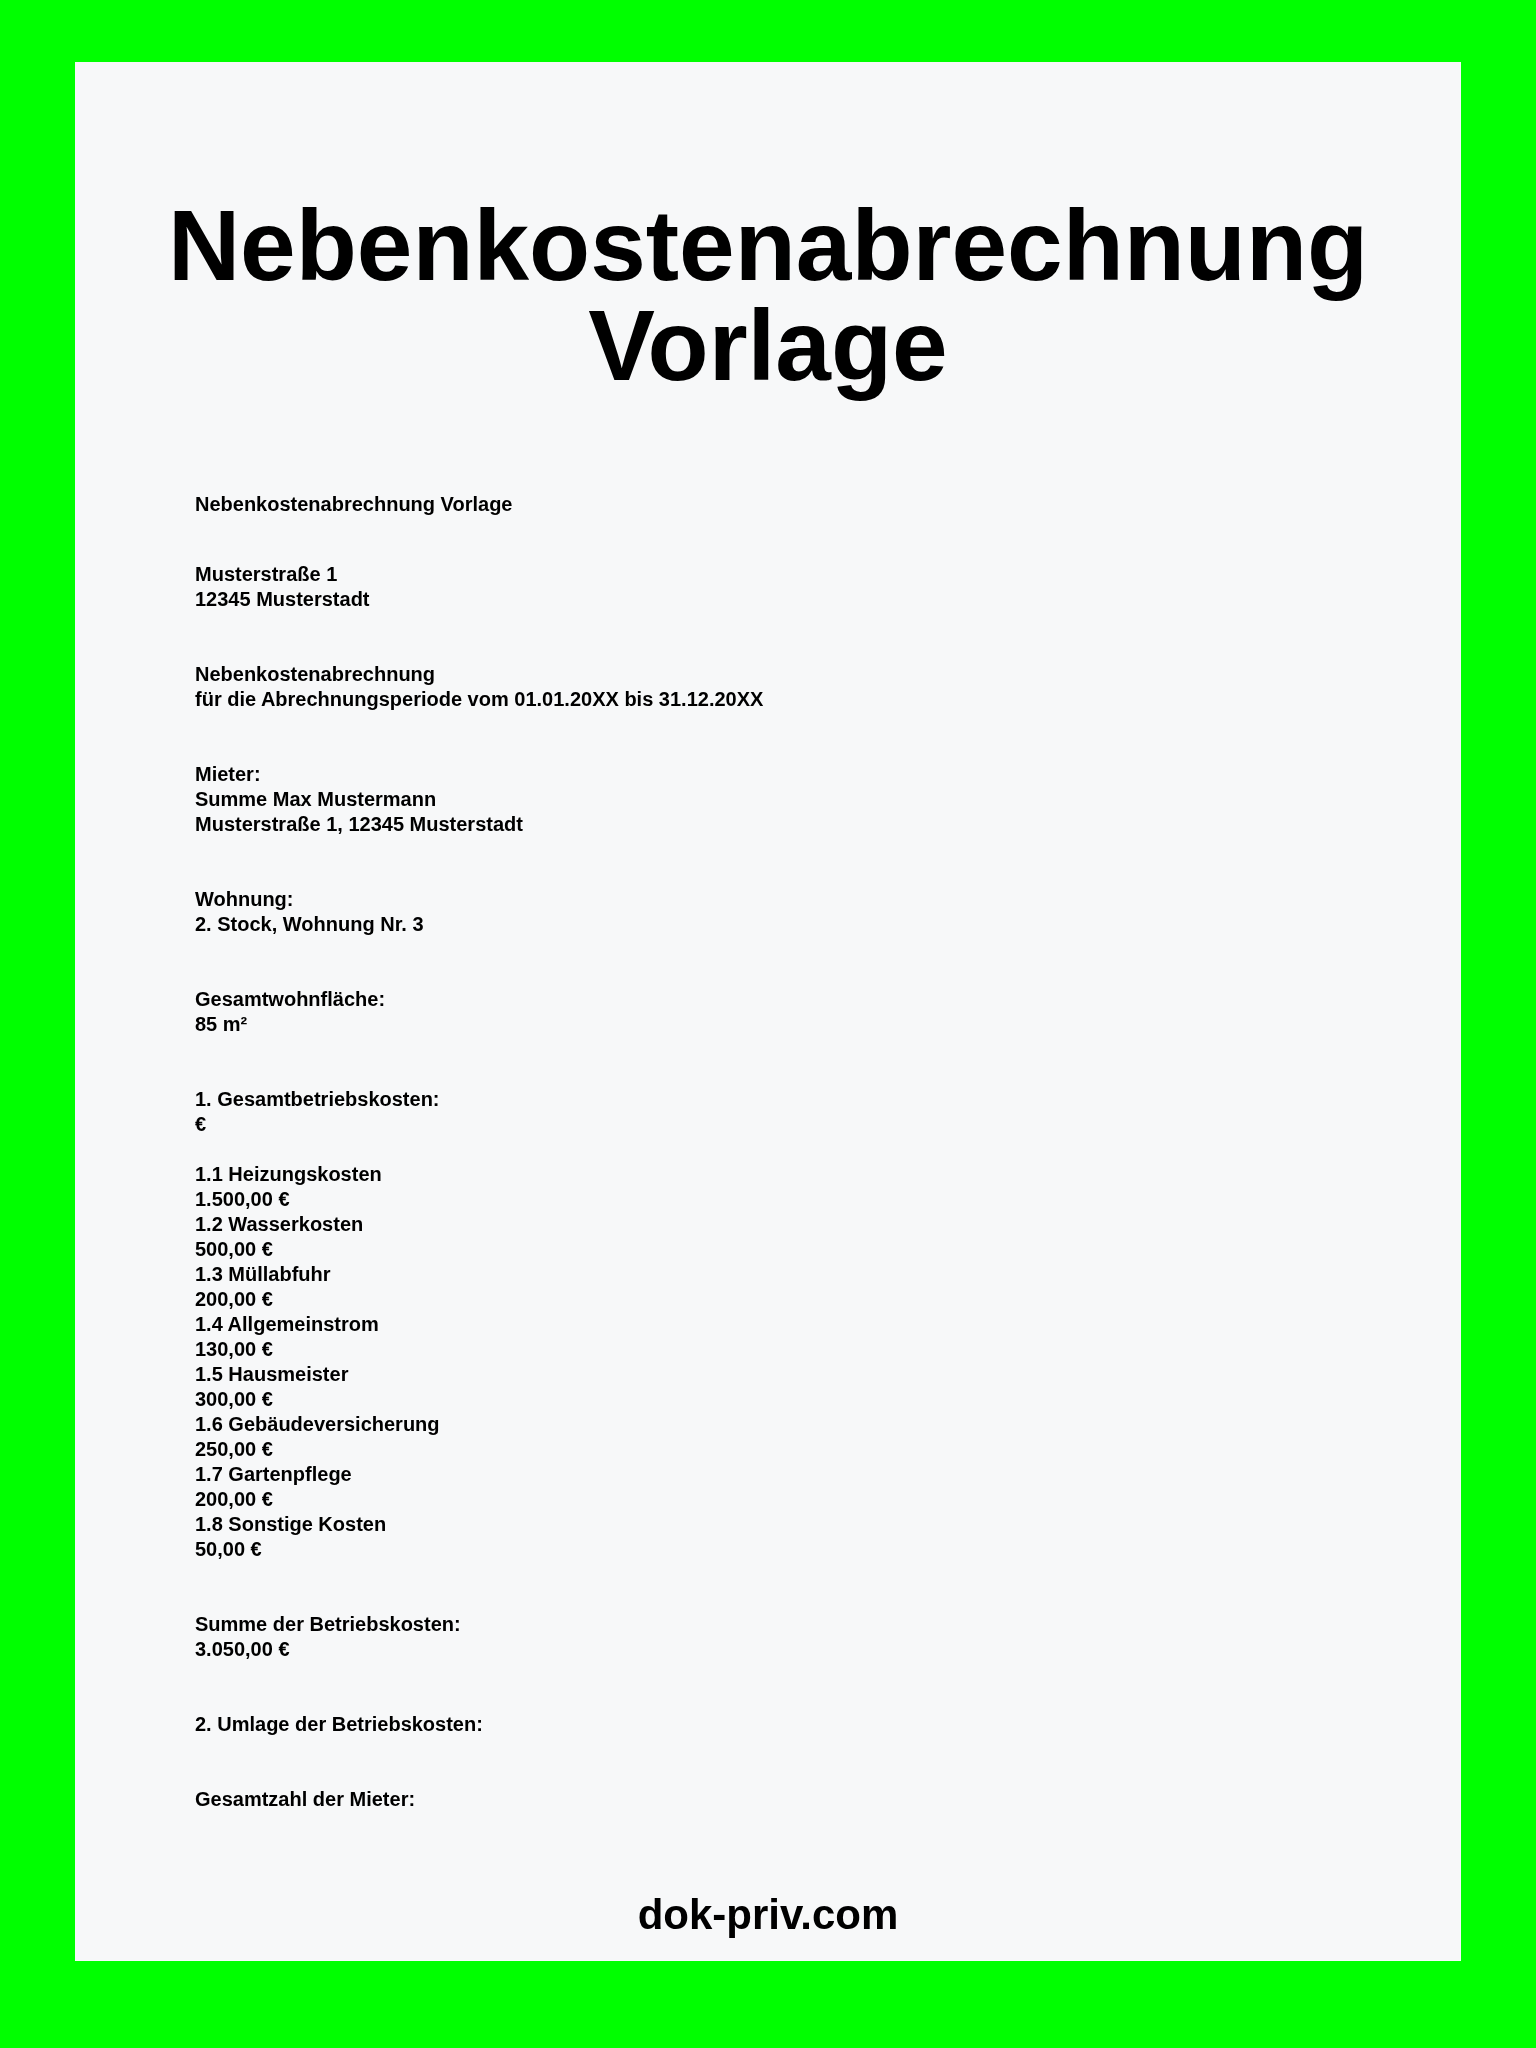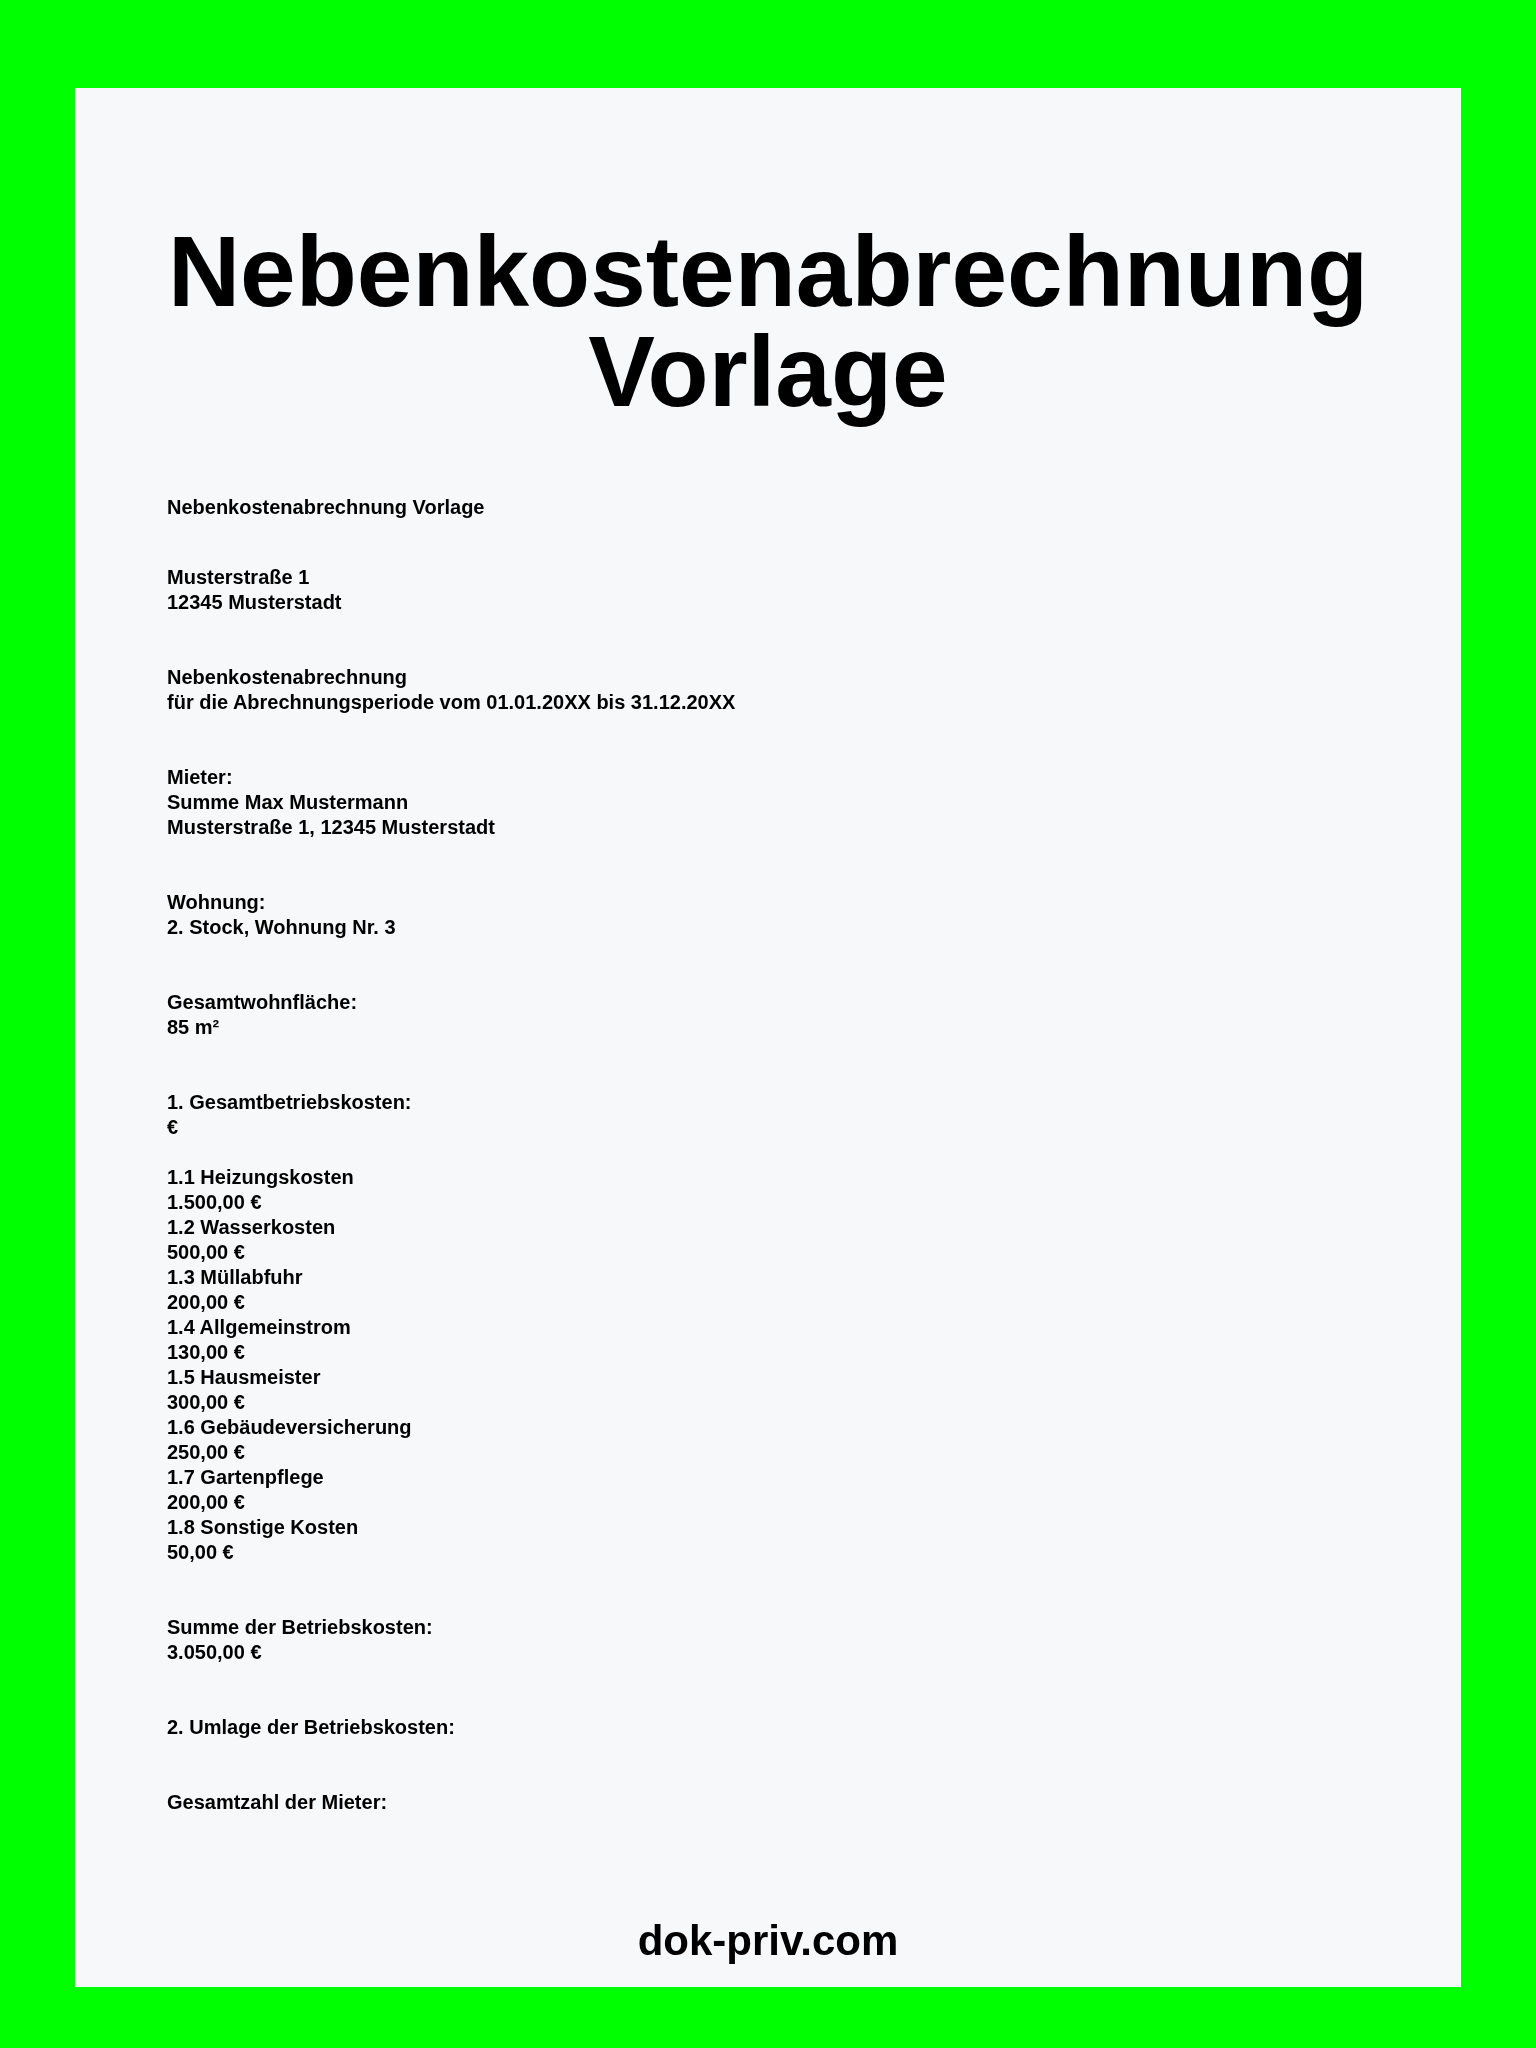--- a/index.html
+++ b/index.html
@@ -8,36 +8,36 @@
     height: 2048px;
     position: relative;
     background: #00ff00;
     font-family: "Liberation Sans", sans-serif;
     font-weight: bold;
     color: #000000;
   }
   .page {
     position: absolute;
     left: 75px;
-    top: 88px;
+    top: 62px;
     width: 1386px;
     height: 1899px;
     background: #f7f8f9;
     overflow: hidden;
   }
   .doc-title {
     margin: 133px 0 0 0;
     font-size: 100px;
     line-height: 100px;
     text-align: center;
     white-space: nowrap;
   }
   .content {
-    margin-top: 74px;
-    padding-left: 92px;
+    margin-top: 97px;
+    padding-left: 120px;
     font-size: 20px;
     line-height: 25px;
   }
   .para { margin: 0 0 50px 0; }
   .para.first { margin-bottom: 45px; }
   .para.tight { margin-bottom: 25px; }
   .line { white-space: pre; }
   .footer {
     position: absolute;
     top: 1828px;

